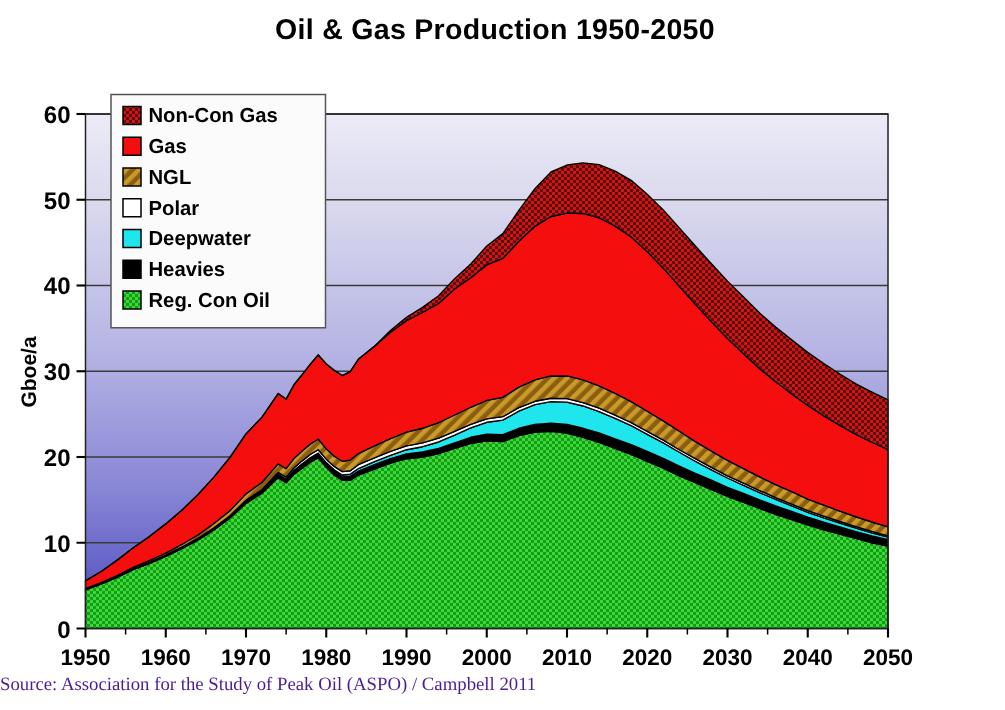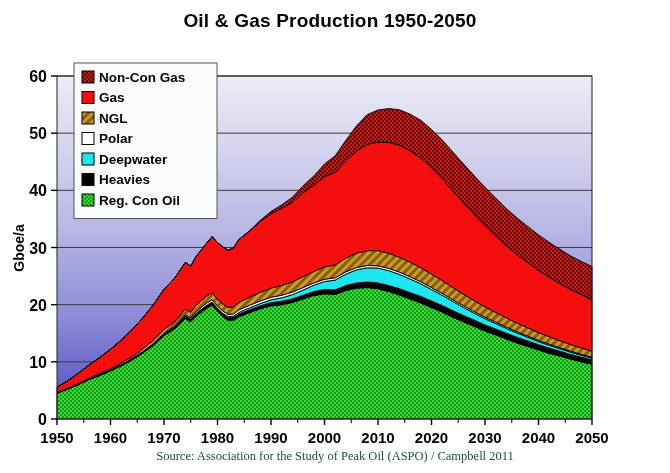--- a/index.html
+++ b/index.html
@@ -18,21 +18,21 @@
     letter-spacing:0.2px;
   }
   #plot-wrap{position:absolute;left:0;top:0;width:670px;height:473px;}
   #svg-chart{position:absolute;left:0;top:0;}
   .ytick-label{font-size:16px;font-weight:bold;fill:#000;text-anchor:end;font-family:"Liberation Sans",sans-serif;}
   .xtick-label{font-size:15px;font-weight:bold;fill:#000;text-anchor:middle;font-family:"Liberation Sans",sans-serif;}
   .axis-title{font-size:14px;font-weight:bold;fill:#000;font-family:"Liberation Sans",sans-serif;}
   .legend-text{font-size:13.5px;font-weight:bold;fill:#000;font-family:"Liberation Sans",sans-serif;dominant-baseline:middle;}
   #source-note{
     position:absolute;left:0;top:449px;width:670px;
-    text-align:center;font-size:12.5px;color:#14532d;
+    text-align:left;font-size:12.5px;color:#4c1d95;
     font-family:"Liberation Serif", serif;
   }
 </style>
 </head>
 <body>
 
 <div id="chart-root">
 
   <div id="chart-title">Oil &amp; Gas Production 1950-2050</div>
 

